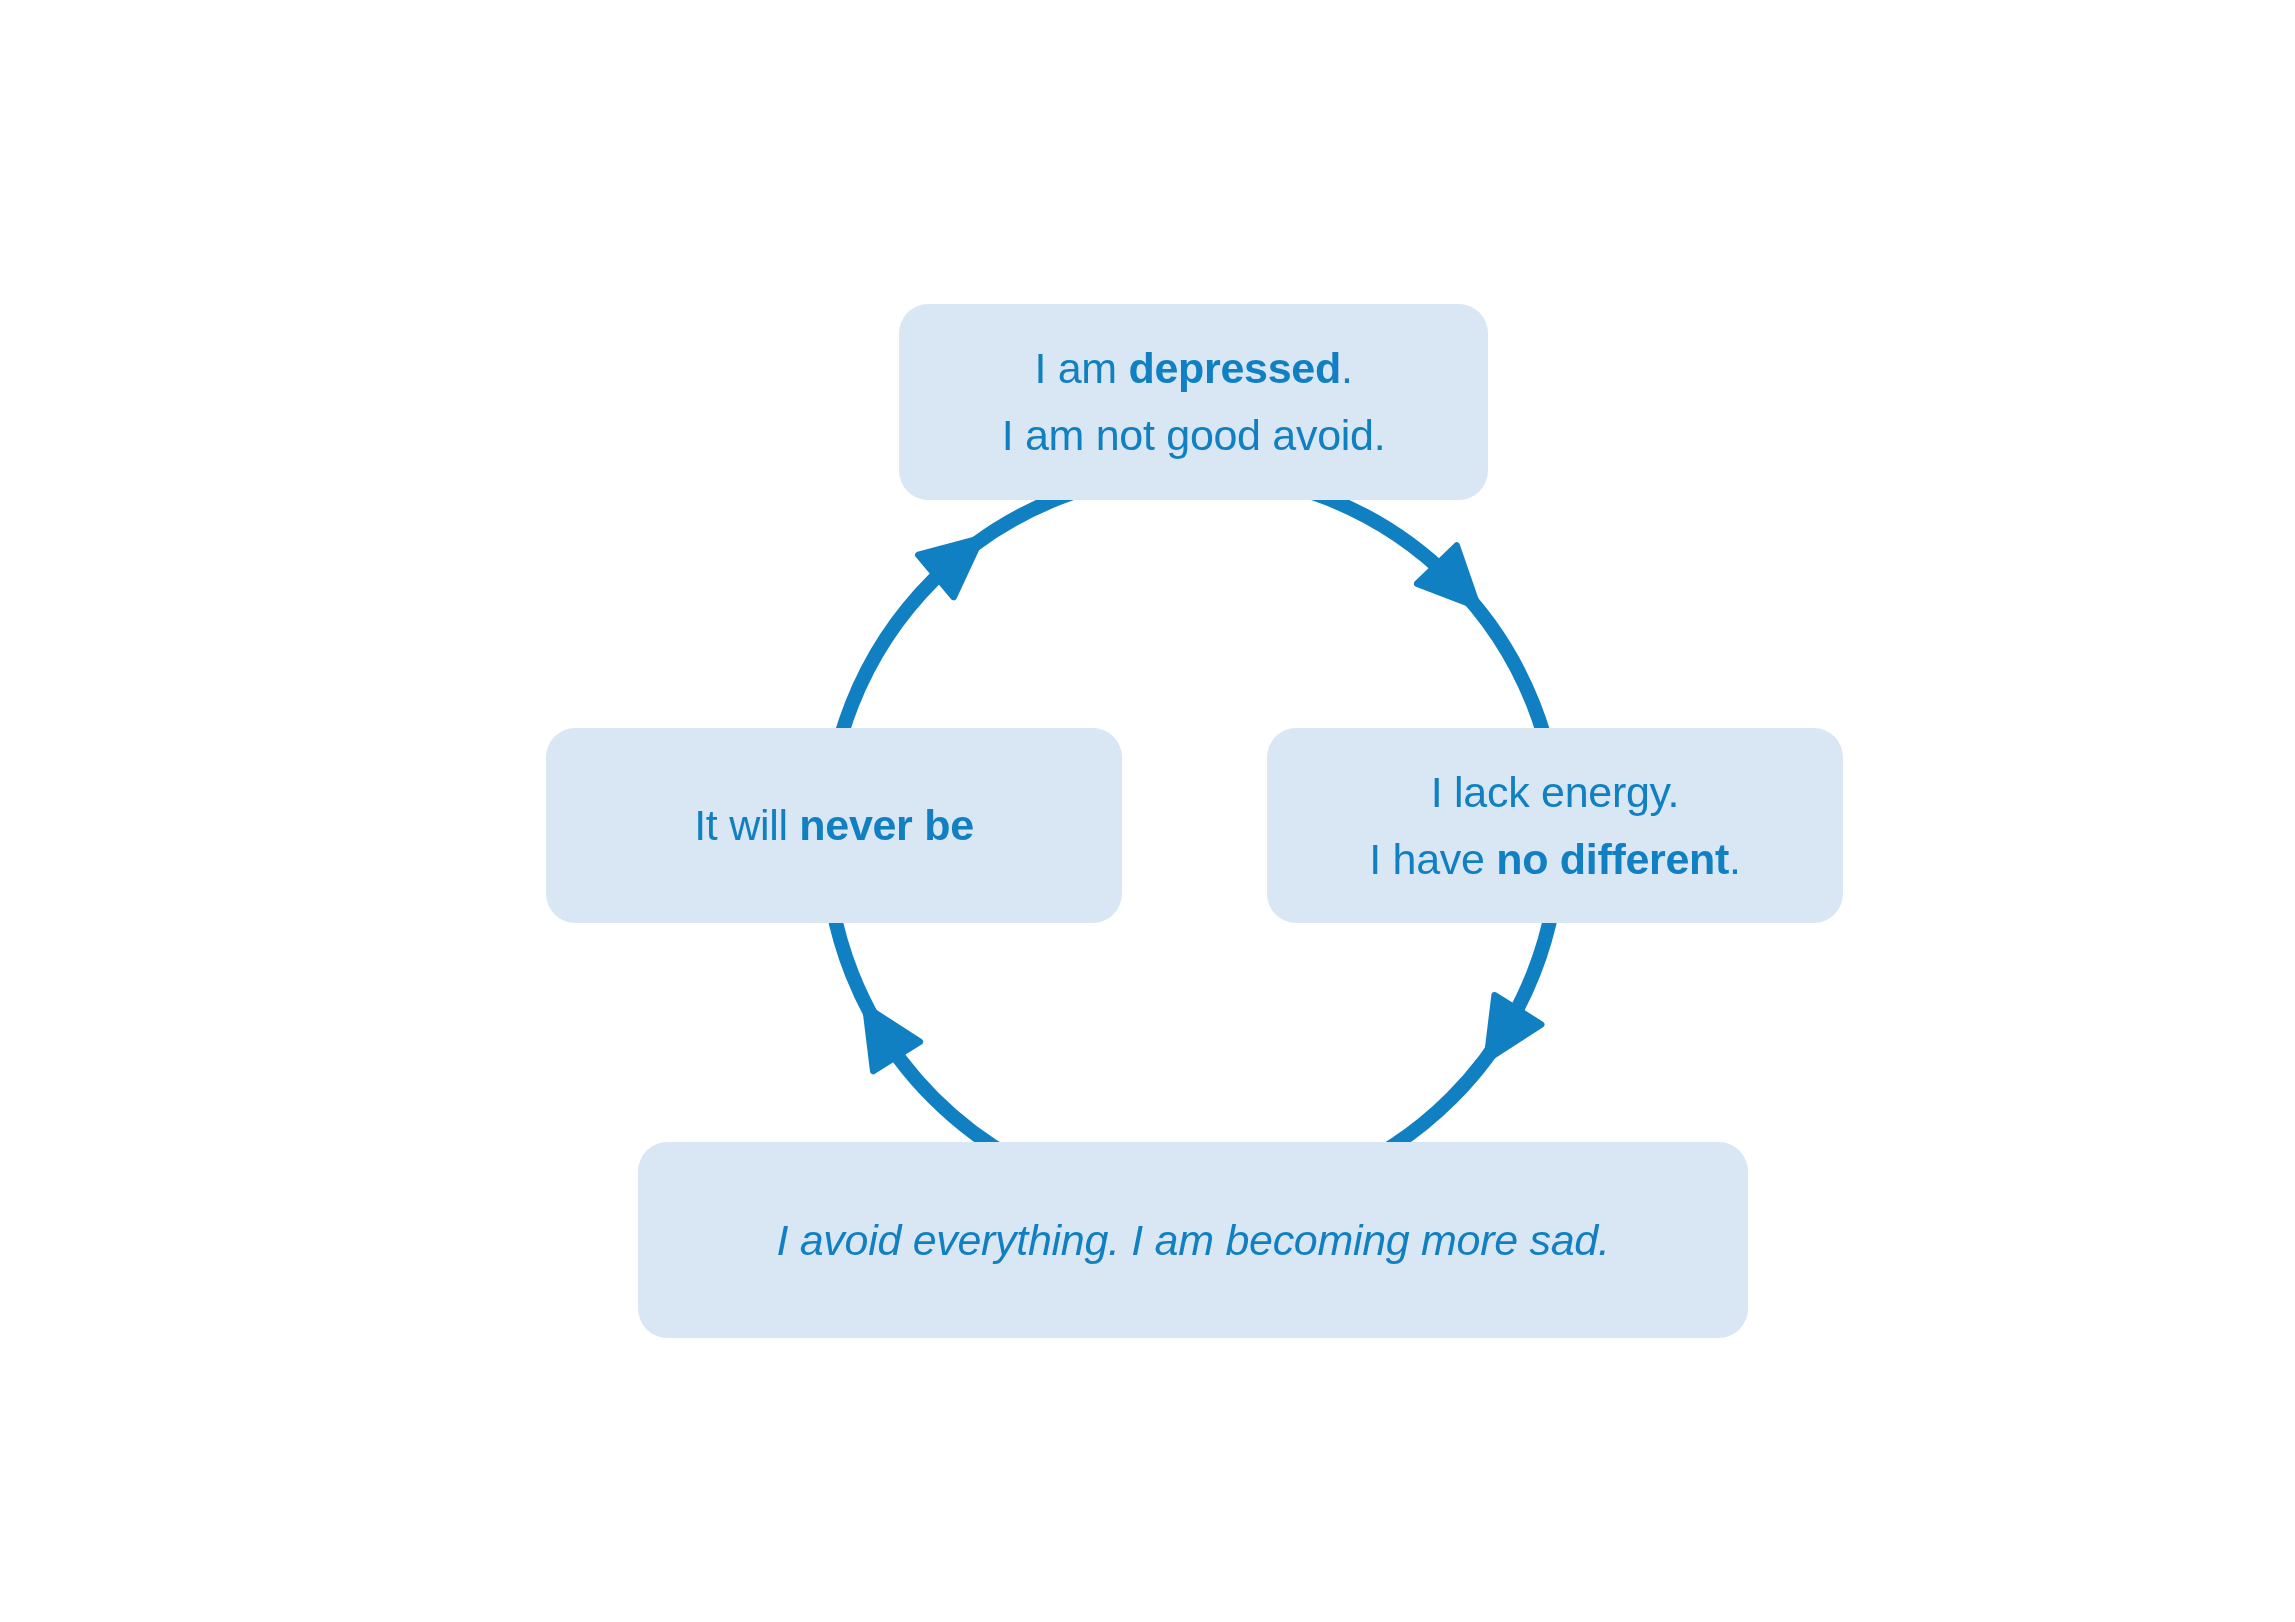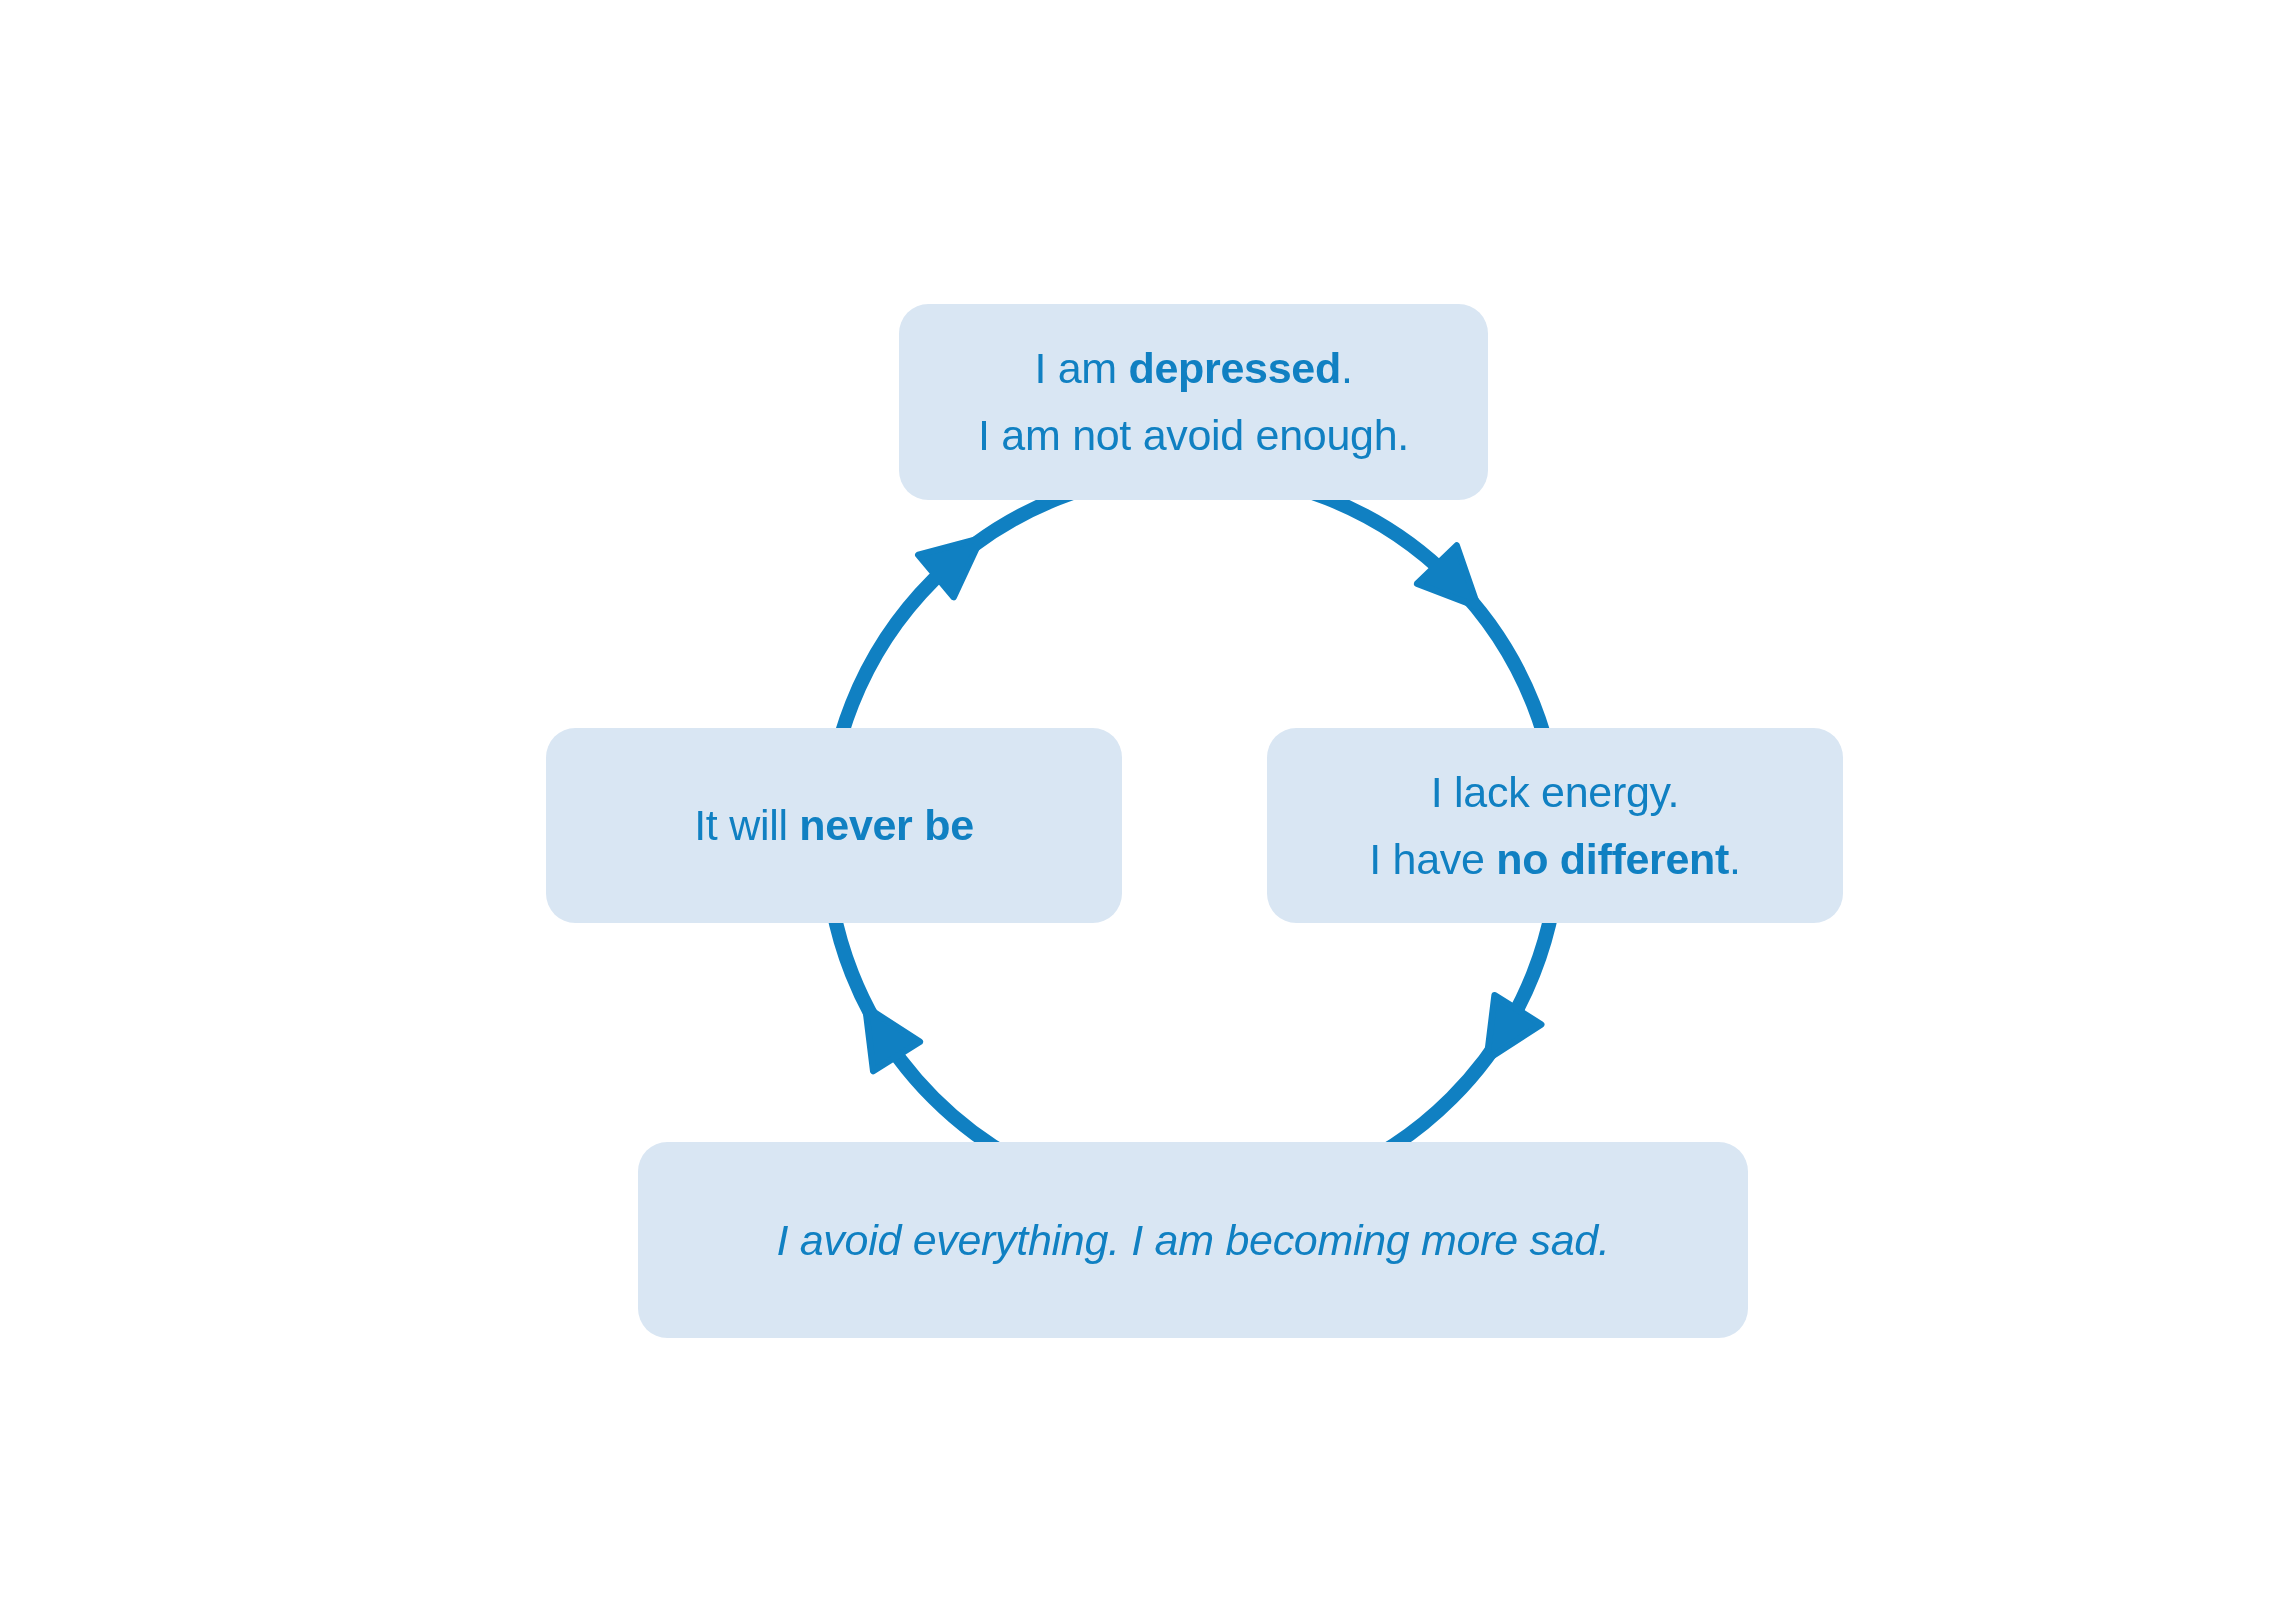--- a/index.html
+++ b/index.html
@@ -67,21 +67,21 @@
   <svg class="cycle" viewBox="0 0 3508 2480" aria-hidden="true">
     <circle class="ring" cx="1823" cy="1282" r="560"></circle>
     <path class="head" d="M2259 927.3 L2166.2 891.8 L2226.6 833.4 Z"></path>
     <path class="head" d="M2272.5 1619.5 L2284.6 1520.9 L2355.8 1565.5 Z"></path>
     <path class="head" d="M1322.7 1538.1 L1406 1592.1 L1334.8 1636.7 Z"></path>
     <path class="head" d="M1499.7 822.1 L1457.7 912.2 L1403.7 847.8 Z"></path>
   </svg>
 
   <div class="box box-top">
     <div class="line"><span>I am </span><span class="b">depressed</span><span>.</span></div>
-    <div class="line"><span>I am not avoid enough.</span></div>
+    <div class="line"><span>I am not good avoid.</span></div>
   </div>
 
   <div class="box box-right">
     <div class="line"><span>I lack energy.</span></div>
     <div class="line"><span>I have </span><span class="b">no different</span><span>.</span></div>
   </div>
 
   <div class="box box-bottom">
     <div class="line"><span>I avoid everything. I am becoming more sad.</span></div>
   </div>

